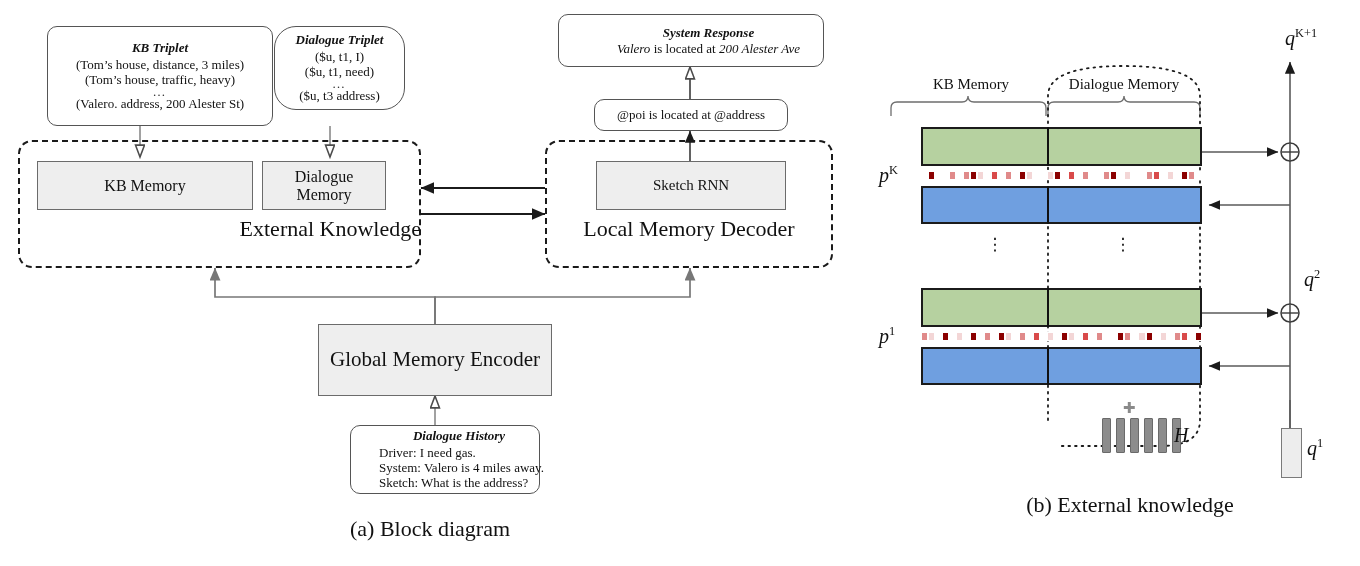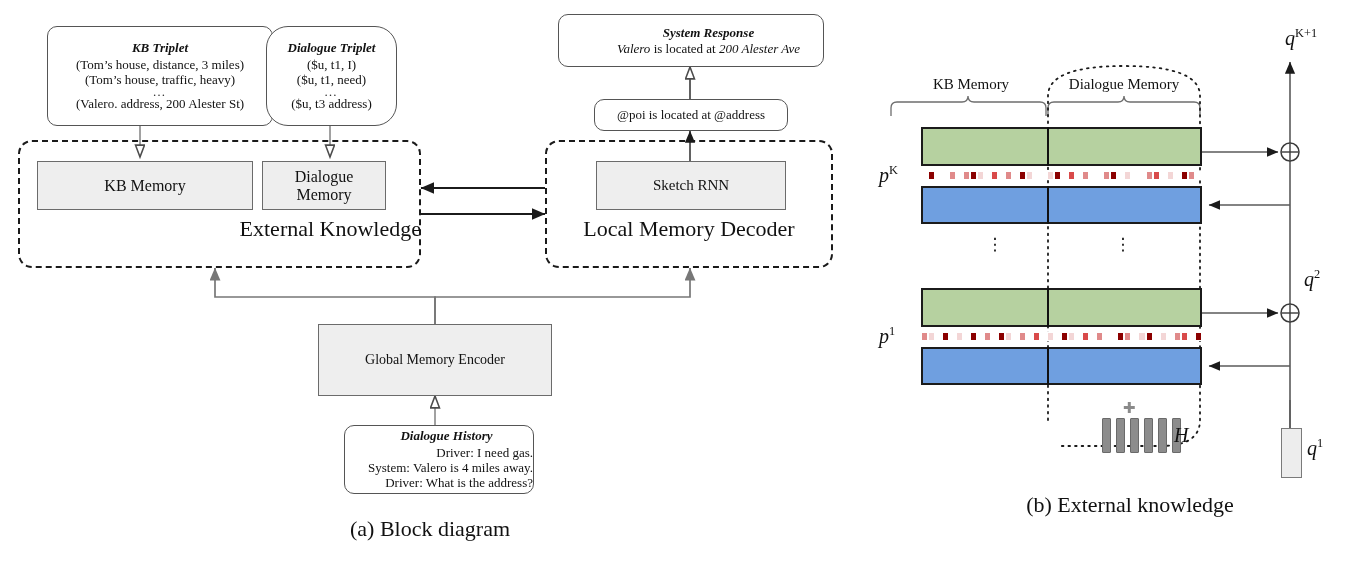--- a/index.html
+++ b/index.html
@@ -13,21 +13,21 @@
 
   
   .rbox{border:1.4px solid #555;border-radius:10px;background:#fff;
         display:flex;flex-direction:column;align-items:center;justify-content:center;
         text-align:center;line-height:1.18;}
   .rbox .ttl{font-style:italic;font-weight:bold;font-size:13px;margin-bottom:1px;}
   .rbox .ln{font-size:13px;white-space:nowrap;}
   .rbox .dots{font-size:13px;letter-spacing:2px;line-height:.7;color:#333;}
 
   
-  .rbox.lft{align-items:flex-end;padding-left:15px;}
+  .rbox.lft{align-items:flex-start;padding-left:28px;margin-left:6px;}
   .rbox.lft .ttl{align-self:center;}
 
   
   .dashbox{border:2.2px dashed #1a1a1a;border-radius:14px;background:transparent;}
 
   
   .gbox{border:1.4px solid #6b6b6b;background:#eeeeee;
         display:flex;align-items:center;justify-content:center;text-align:center;
         line-height:1.1;}
 
@@ -114,21 +114,21 @@
   <div class="abs dashbox" style="left:545px;top:140px;width:288px;height:128px;"></div>
 
   <div class="abs rbox" style="left:47px;top:26px;width:226px;height:100px;">
     <div class="ttl">KB Triplet</div>
     <div class="ln">(Tom’s house, distance, 3 miles)</div>
     <div class="ln">(Tom’s house, traffic, heavy)</div>
     <div class="dots">…</div>
     <div class="ln">(Valero. address, 200 Alester St)</div>
   </div>
 
-  <div class="abs rbox" style="left:266px;top:26px;width:131px;height:100px;border-radius:22px;">
+  <div class="abs rbox" style="left:274px;top:26px;width:131px;height:84px;border-radius:22px;">
     <div class="ttl">Dialogue Triplet</div>
     <div class="ln">($u, t1, I)</div>
     <div class="ln">($u, t1, need)</div>
     <div class="dots">…</div>
     <div class="ln">($u, t3 address)</div>
   </div>
 
   <div class="abs rbox" style="left:558px;top:14px;width:266px;height:53px;padding-left:35px;">
     <div class="ttl">System Response</div>
     <div class="ln">
@@ -148,29 +148,29 @@
     <span>Dialogue
 Memory</span>
   </div>
   <div class="lbl" style="left:18px;top:216px;width:403px;text-align:right;font-size:22px;">External Knowledge</div>
 
   <div class="abs gbox" style="left:596px;top:161px;width:190px;height:49px;font-size:15px;text-align:right;">
     <span>Sketch RNN</span>
   </div>
   <div class="lbl" style="left:545px;top:216px;width:288px;text-align:center;font-size:22px;">Local Memory Decoder</div>
 
-  <div class="abs gbox" style="left:318px;top:324px;width:234px;height:72px;font-size:14px;">
+  <div class="abs gbox" style="left:318px;top:324px;width:234px;height:72px;font-size:21px;">
     <span>Global Memory Encoder</span>
   </div>
 
   <div class="abs rbox lft" style="left:344px;top:425px;width:190px;height:69px;">
     <div class="ttl">Dialogue History</div>
     <div class="ln">Driver: I need gas.</div>
     <div class="ln">System: Valero is 4 miles away.</div>
-    <div class="ln">Driver: What is the address?</div>
+    <div class="ln">Sketch: What is the address?</div>
   </div>
 
   <div class="lbl" style="left:896px;top:76px;width:150px;text-align:center;font-size:15px;">KB Memory</div>
   <div class="lbl" style="left:1049px;top:76px;width:150px;text-align:center;font-size:15px;">Dialogue Memory</div>
 
   <div class="abs gblk" style="left:921px;top:127px;width:281px;height:39px;"></div>
   <div class="divline" style="left:1047px;top:127px;height:39px;"></div>
 
   <div class="attnrow" id="attn-top" style="left:921px;top:171px;">
       <div class="attncell" style="width: 7.025px; background: rgb(255, 255, 255);"></div>

